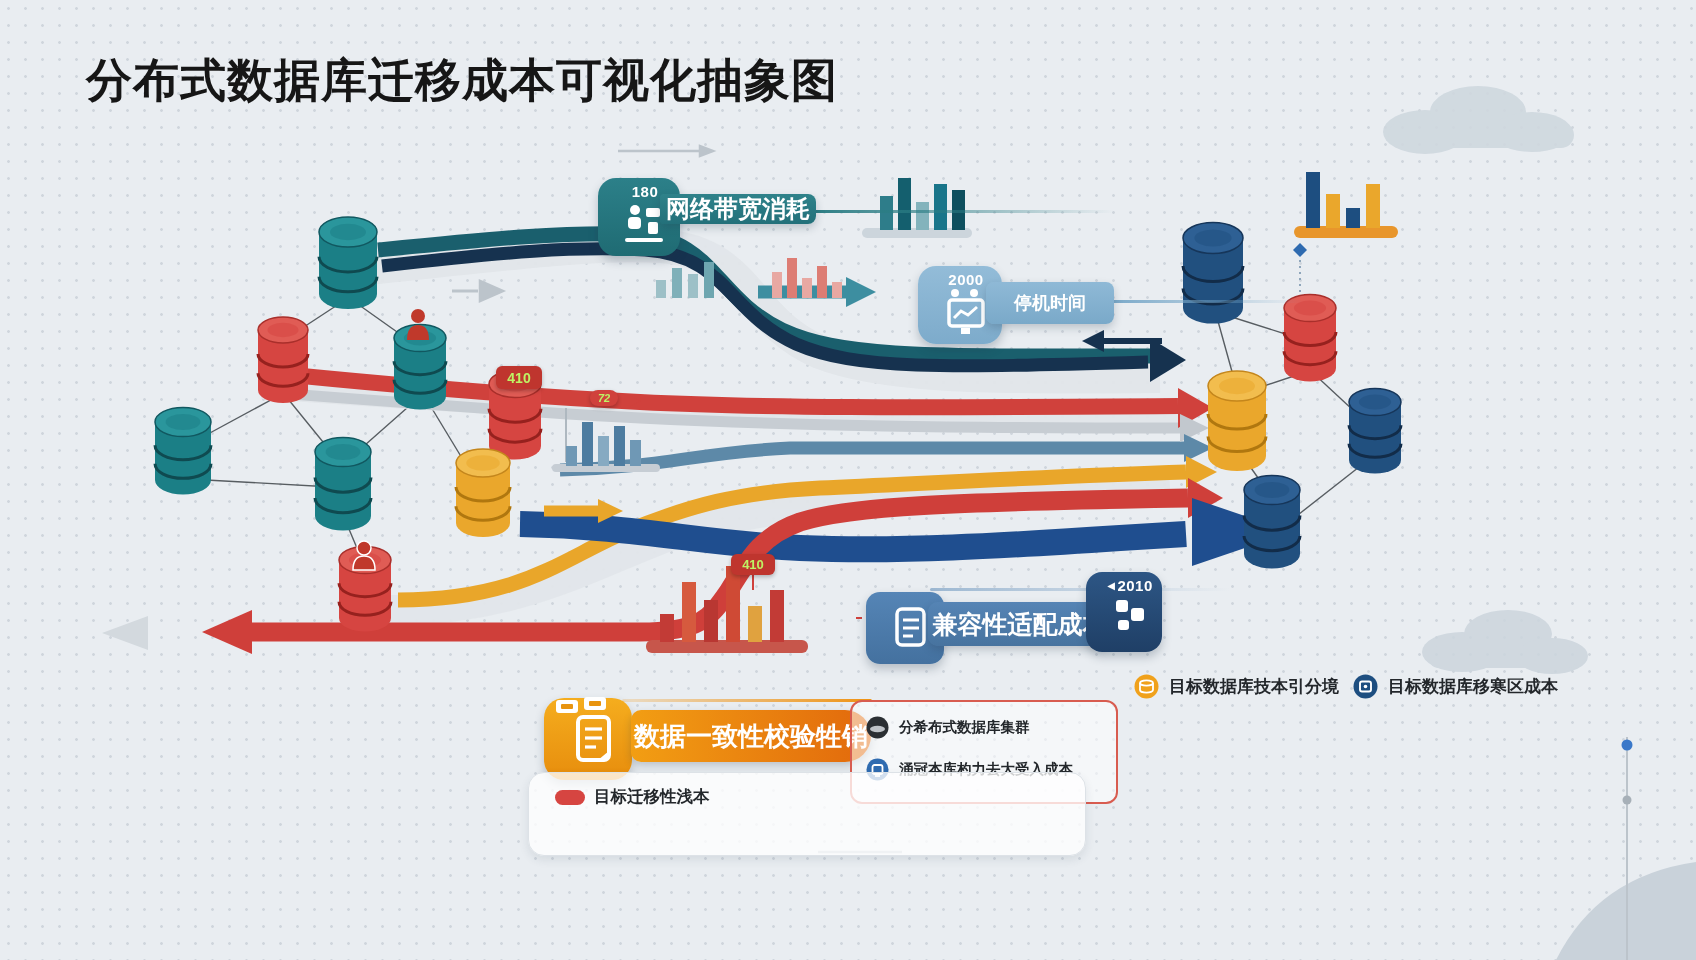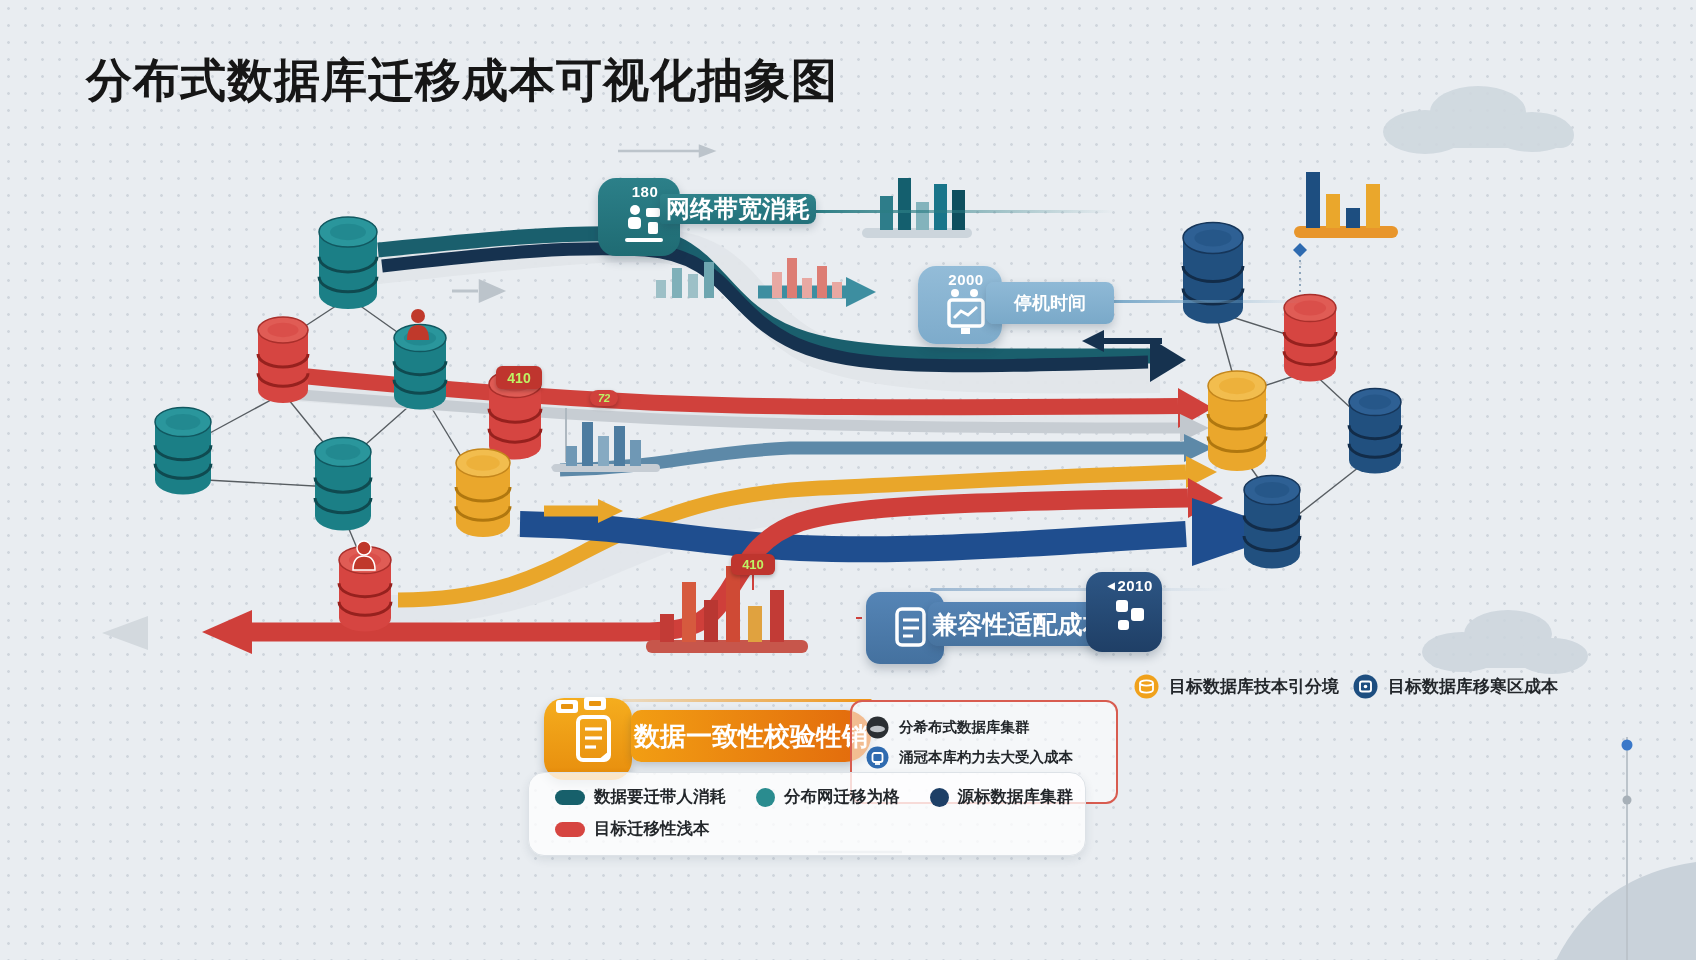--- a/index.html
+++ b/index.html
@@ -45,21 +45,21 @@
   
   .tag{position:absolute;background:#bf352e;color:#bef264;font-weight:700;
     display:flex;align-items:center;justify-content:center;border-radius:6px;
     box-shadow:0 2px 4px rgba(0,0,0,.25);}
   .tag-410a{left:496px;top:366px;width:46px;height:23px;font-size:14px;}
   .tag-72{left:590px;top:390px;width:28px;height:16px;font-size:11px;border-radius:8px;background:#d0413c;font-style:italic;}
   .tag-410b{left:731px;top:554px;width:44px;height:21px;font-size:13px;}
   
   .cluster-legend{position:absolute;left:850px;top:700px;width:268px;height:104px;
     border:2px solid #d85c50;border-radius:12px;background:rgba(255,255,255,.55);
-    box-sizing:border-box;padding:14px 14px;display:flex;flex-direction:column;gap:7px;}
+    box-sizing:border-box;padding:14px 14px;display:flex;flex-direction:column;gap:19px;}
   .legend-row{display:flex;align-items:center;gap:10px;font-size:14.5px;font-weight:600;color:#23272b;white-space:nowrap;}
   .target-legend{position:absolute;left:1134px;top:674px;display:flex;flex-direction:row;gap:14px;}
   .target-legend .legend-row{font-size:17px;}
   .flow-legend{position:absolute;left:528px;top:772px;width:558px;height:84px;
     background:rgba(255,255,255,.78);border:1px solid #dde2e7;border-radius:16px;
     box-sizing:border-box;padding:13px 26px;display:flex;flex-direction:column;gap:10px;
     box-shadow:0 4px 10px rgba(40,60,80,.10);}
   .flow-legend .legend-row{font-size:16.5px;gap:9px;}
   .flow-row{display:flex;gap:30px;}
   .sw-pill{width:30px;height:15px;border-radius:8px;flex:none;}
@@ -425,33 +425,19 @@
         <rect x="7" y="7.5" width="11" height="10" rx="2" fill="none" stroke="#fff" stroke-width="1.9"></rect>
         <circle cx="12.5" cy="12.5" r="1.8" fill="#fff"></circle>
       </svg>
       <span>目标数据库移寒区成本</span>
     </div>
   </div>
 
   <div class="flow-legend">
     <div class="flow-row">
       <div class="legend-row">
-        <span class="sw-pill" style="background:#17606b"></span>
-        <span>数据要迁带人消耗</span>
-      </div>
-      <div class="legend-row">
-        <span class="sw-circle" style="background:#2a8c8f"></span>
-        <span>分布网迁移为格</span>
-      </div>
-      <div class="legend-row">
-        <span class="sw-circle" style="background:#1d3f66"></span>
-        <span>源标数据库集群</span>
-      </div>
-    </div>
-    <div class="flow-row">
-      <div class="legend-row">
         <span class="sw-pill" style="background:#d64541"></span>
         <span>目标迁移性浅本</span>
       </div>
     </div>
   </div>
 
 </div>
 
 </body></html>

